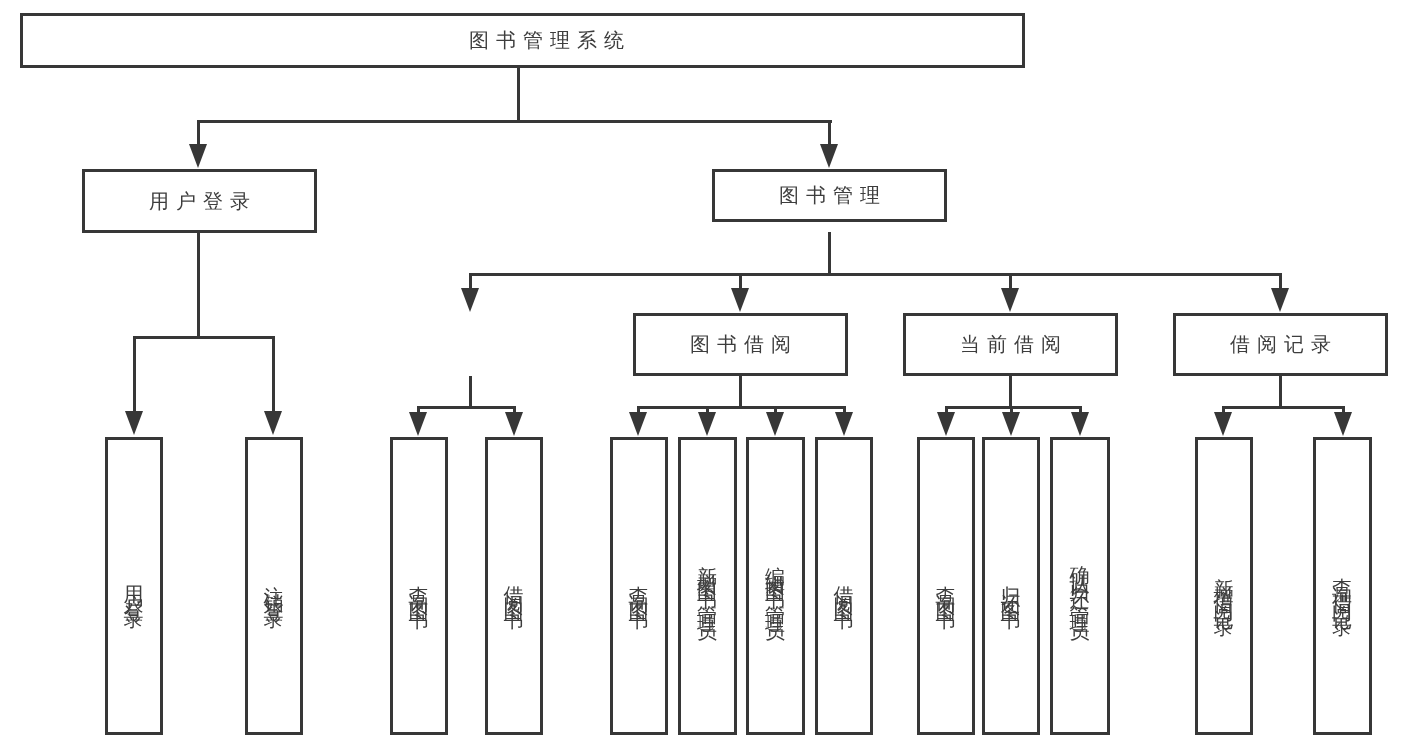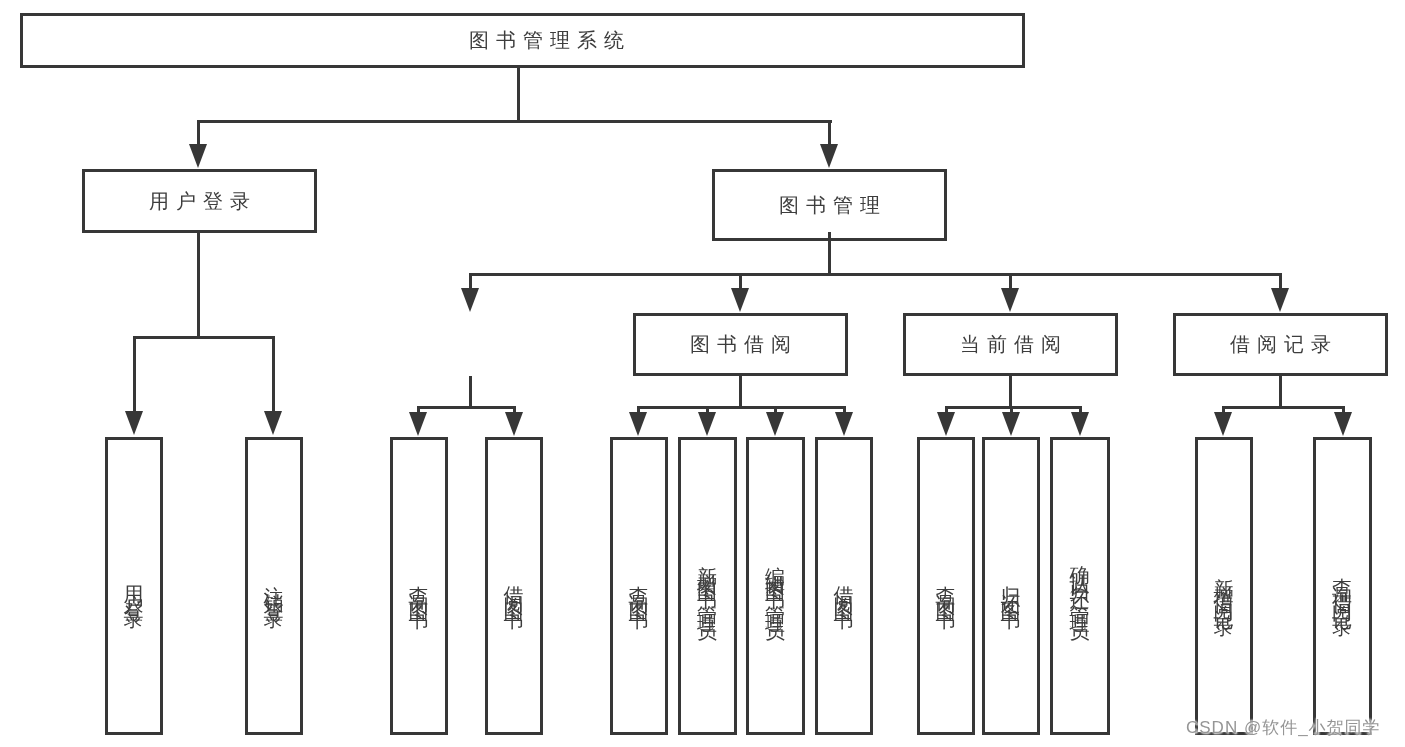--- a/index.html
+++ b/index.html
@@ -64,21 +64,21 @@
   <div class="node h-node" style="left:20px; top:13px; width:1005px; height:55px;padding-left:48px;">图书管理系统</div>
 
   <div class="vl" style="left:517px; top:68px; height:53px;"></div>
   <div class="hl" style="left:197px; top:120px; width:635px;"></div>
   <div class="vl" style="left:197px; top:120px; height:28px;"></div>
   <div class="arrow" style="left:189px; top:144px;"></div>
   <div class="vl" style="left:828px; top:120px; height:28px;"></div>
   <div class="arrow" style="left:820px; top:144px;"></div>
 
   <div class="node h-node" style="left:82px; top:169px; width:235px; height:64px;">用户登录</div>
-  <div class="node h-node" style="left:712px; top:169px; width:235px; height:72px;">图书管理</div>
+  <div class="node h-node" style="left:712px; top:169px; width:235px; height:53px;">图书管理</div>
 
   <div class="vl" style="left:197px; top:233px; height:105px;"></div>
   <div class="hl" style="left:133px; top:336px; width:142px;"></div>
   <div class="vl" style="left:133px; top:336px; height:78px;"></div>
   <div class="arrow" style="left:125px; top:411px;"></div>
   <div class="vl" style="left:272px; top:336px; height:78px;"></div>
   <div class="arrow" style="left:264px; top:411px;"></div>
 
   <div class="vl" style="left:828px; top:232px; height:43px;"></div>
   <div class="hl" style="left:469px; top:273px; width:813px;"></div>
@@ -140,15 +140,14 @@
   <div class="node leaf" style="left:746px; top:437px; width:59px; height:298px;">编辑图书（管理员）</div>
   <div class="node leaf" style="left:815px; top:437px; width:58px; height:298px;">借阅图书</div>
 
   <div class="node leaf" style="left:917px; top:437px; width:58px; height:298px;">查询图书</div>
   <div class="node leaf" style="left:982px; top:437px; width:58px; height:298px;">归还图书</div>
   <div class="node leaf" style="left:1050px; top:437px; width:60px; height:298px;">确认归还（管理员）</div>
 
   <div class="node leaf" style="left:1195px; top:437px; width:58px; height:298px;">新增借阅记录</div>
   <div class="node leaf" style="left:1313px; top:437px; width:59px; height:298px;">查询借阅记录</div>
 
-  <div class="watermark">CSDN @软件_小贺同学</div>
 
 </div>
 
 </body></html>

